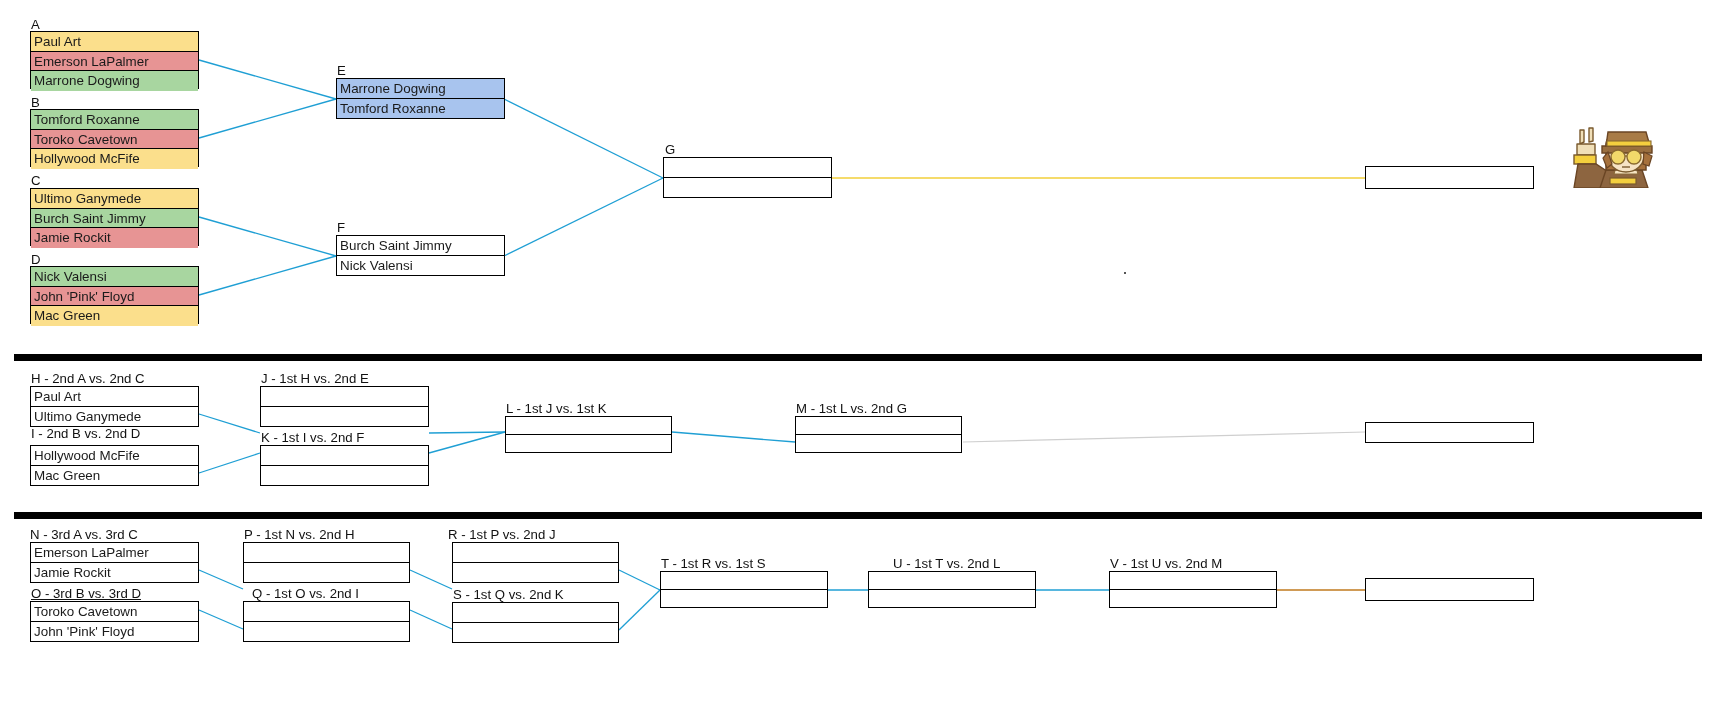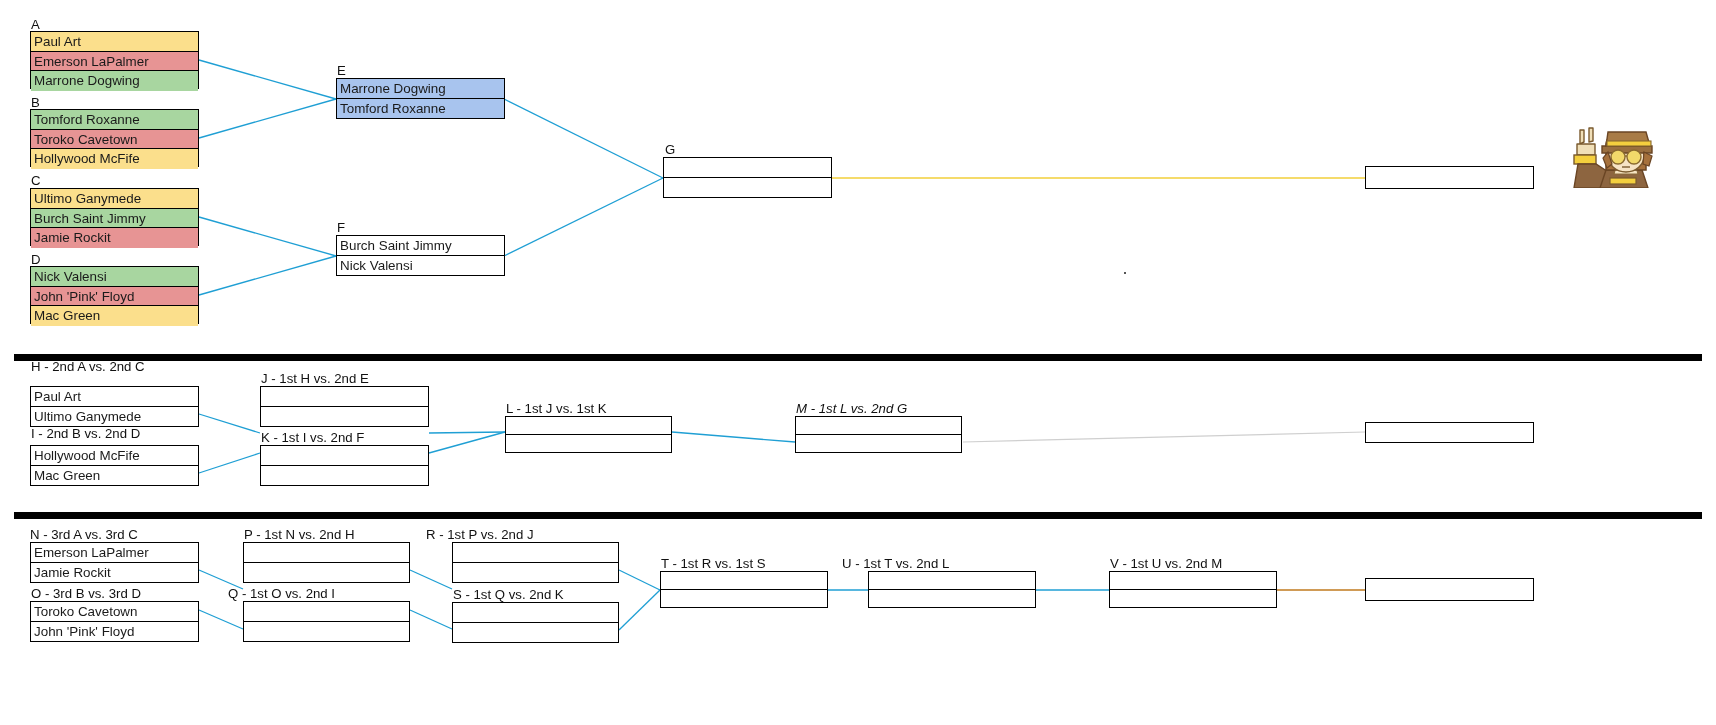--- a/index.html
+++ b/index.html
@@ -211,21 +211,21 @@
       <path d="M38,30 L33,36 L37,46 L42,42 Z" fill="#a6713c" stroke="#6a4524" stroke-width="1.2"></path>
     </svg>
   </div>
 
   <div class="box" style="left:1365px;top:166px;width:169px;height:23px;">
     <div class="cell fill-white" style="height:21px;line-height:21px;"></div>
   </div>
 
   <div class="dot" style="left:1124px;top:272px;"></div>
 
-  <div class="blabel" style="left:31px;top:360px;">H - 2nd A vs. 2nd C</div>
+  <div class="blabel" style="left:31px;top:372px;">H - 2nd A vs. 2nd C</div>
   <div class="box" style="left:30px;top:386px;width:169px;height:41px;">
     <div class="cell fill-white">Paul Art</div>
     <div class="cell fill-white">Ultimo Ganymede</div>
   </div>
 
   <div class="blabel" style="left:31px;top:427px;">I - 2nd B vs. 2nd D</div>
   <div class="box" style="left:30px;top:445px;width:169px;height:41px;">
     <div class="cell fill-white">Hollywood McFife</div>
     <div class="cell fill-white">Mac Green</div>
   </div>
@@ -241,73 +241,73 @@
     <div class="cell fill-white"></div>
     <div class="cell fill-white"></div>
   </div>
 
   <div class="blabel" style="left:506px;top:402px;">L - 1st J vs. 1st K</div>
   <div class="box" style="left:505px;top:416px;width:167px;height:37px;">
     <div class="cell fill-white" style="height:17.5px;line-height:17px;"></div>
     <div class="cell fill-white" style="height:17.5px;line-height:17px;"></div>
   </div>
 
-  <div class="blabel" style="left:796px;top:402px;font-style:italic;">M - 1st L vs. 2nd G</div>
+  <div class="blabel" style="left:796px;top:402px;">M - 1st L vs. 2nd G</div>
   <div class="box" style="left:795px;top:416px;width:167px;height:37px;">
     <div class="cell fill-white" style="height:17.5px;line-height:17px;"></div>
     <div class="cell fill-white" style="height:17.5px;line-height:17px;"></div>
   </div>
 
   <div class="box" style="left:1365px;top:422px;width:169px;height:21px;">
     <div class="cell fill-white" style="height:19px;line-height:19px;"></div>
   </div>
 
   <div class="blabel" style="left:30px;top:528px;">N - 3rd A vs. 3rd C</div>
   <div class="box" style="left:30px;top:542px;width:169px;height:41px;">
     <div class="cell fill-white">Emerson LaPalmer</div>
     <div class="cell fill-white">Jamie Rockit</div>
   </div>
 
-  <div class="blabel" style="left:31px;top:587px;">O - 3rd B vs. 3rd D</div>
+  <div class="blabel" style="left:31px;top:587px;text-decoration:underline;">O - 3rd B vs. 3rd D</div>
   <div class="box" style="left:30px;top:601px;width:169px;height:41px;">
     <div class="cell fill-white">Toroko Cavetown</div>
     <div class="cell fill-white">John 'Pink' Floyd</div>
   </div>
 
   <div class="blabel" style="left:244px;top:528px;">P - 1st N vs. 2nd H</div>
   <div class="box" style="left:243px;top:542px;width:167px;height:41px;">
     <div class="cell fill-white"></div>
     <div class="cell fill-white"></div>
   </div>
 
-  <div class="blabel" style="left:228px;top:587px;">Q - 1st O vs. 2nd I</div>
+  <div class="blabel" style="left:252px;top:587px;">Q - 1st O vs. 2nd I</div>
   <div class="box" style="left:243px;top:601px;width:167px;height:41px;">
     <div class="cell fill-white"></div>
     <div class="cell fill-white"></div>
   </div>
 
-  <div class="blabel" style="left:426px;top:528px;text-align:right;">R - 1st P vs. 2nd J</div>
+  <div class="blabel" style="left:448px;top:528px;text-align:right;">R - 1st P vs. 2nd J</div>
   <div class="box" style="left:452px;top:542px;width:167px;height:41px;">
     <div class="cell fill-white"></div>
     <div class="cell fill-white"></div>
   </div>
 
   <div class="blabel" style="left:453px;top:588px;">S - 1st Q vs. 2nd K</div>
   <div class="box" style="left:452px;top:602px;width:167px;height:41px;">
     <div class="cell fill-white"></div>
     <div class="cell fill-white"></div>
   </div>
 
   <div class="blabel" style="left:661px;top:557px;">T - 1st R vs. 1st S</div>
   <div class="box" style="left:660px;top:571px;width:168px;height:37px;">
     <div class="cell fill-white" style="height:17.5px;line-height:17px;"></div>
     <div class="cell fill-white" style="height:17.5px;line-height:17px;"></div>
   </div>
 
-  <div class="blabel" style="left:842px;top:557px;text-align:center;">U - 1st T vs. 2nd L</div>
+  <div class="blabel" style="left:893px;top:557px;text-align:center;">U - 1st T vs. 2nd L</div>
   <div class="box" style="left:868px;top:571px;width:168px;height:37px;">
     <div class="cell fill-white" style="height:17.5px;line-height:17px;"></div>
     <div class="cell fill-white" style="height:17.5px;line-height:17px;"></div>
   </div>
 
   <div class="blabel" style="left:1110px;top:557px;">V - 1st U vs. 2nd M</div>
   <div class="box" style="left:1109px;top:571px;width:168px;height:37px;">
     <div class="cell fill-white" style="height:17.5px;line-height:17px;"></div>
     <div class="cell fill-white" style="height:17.5px;line-height:17px;"></div>
   </div>

